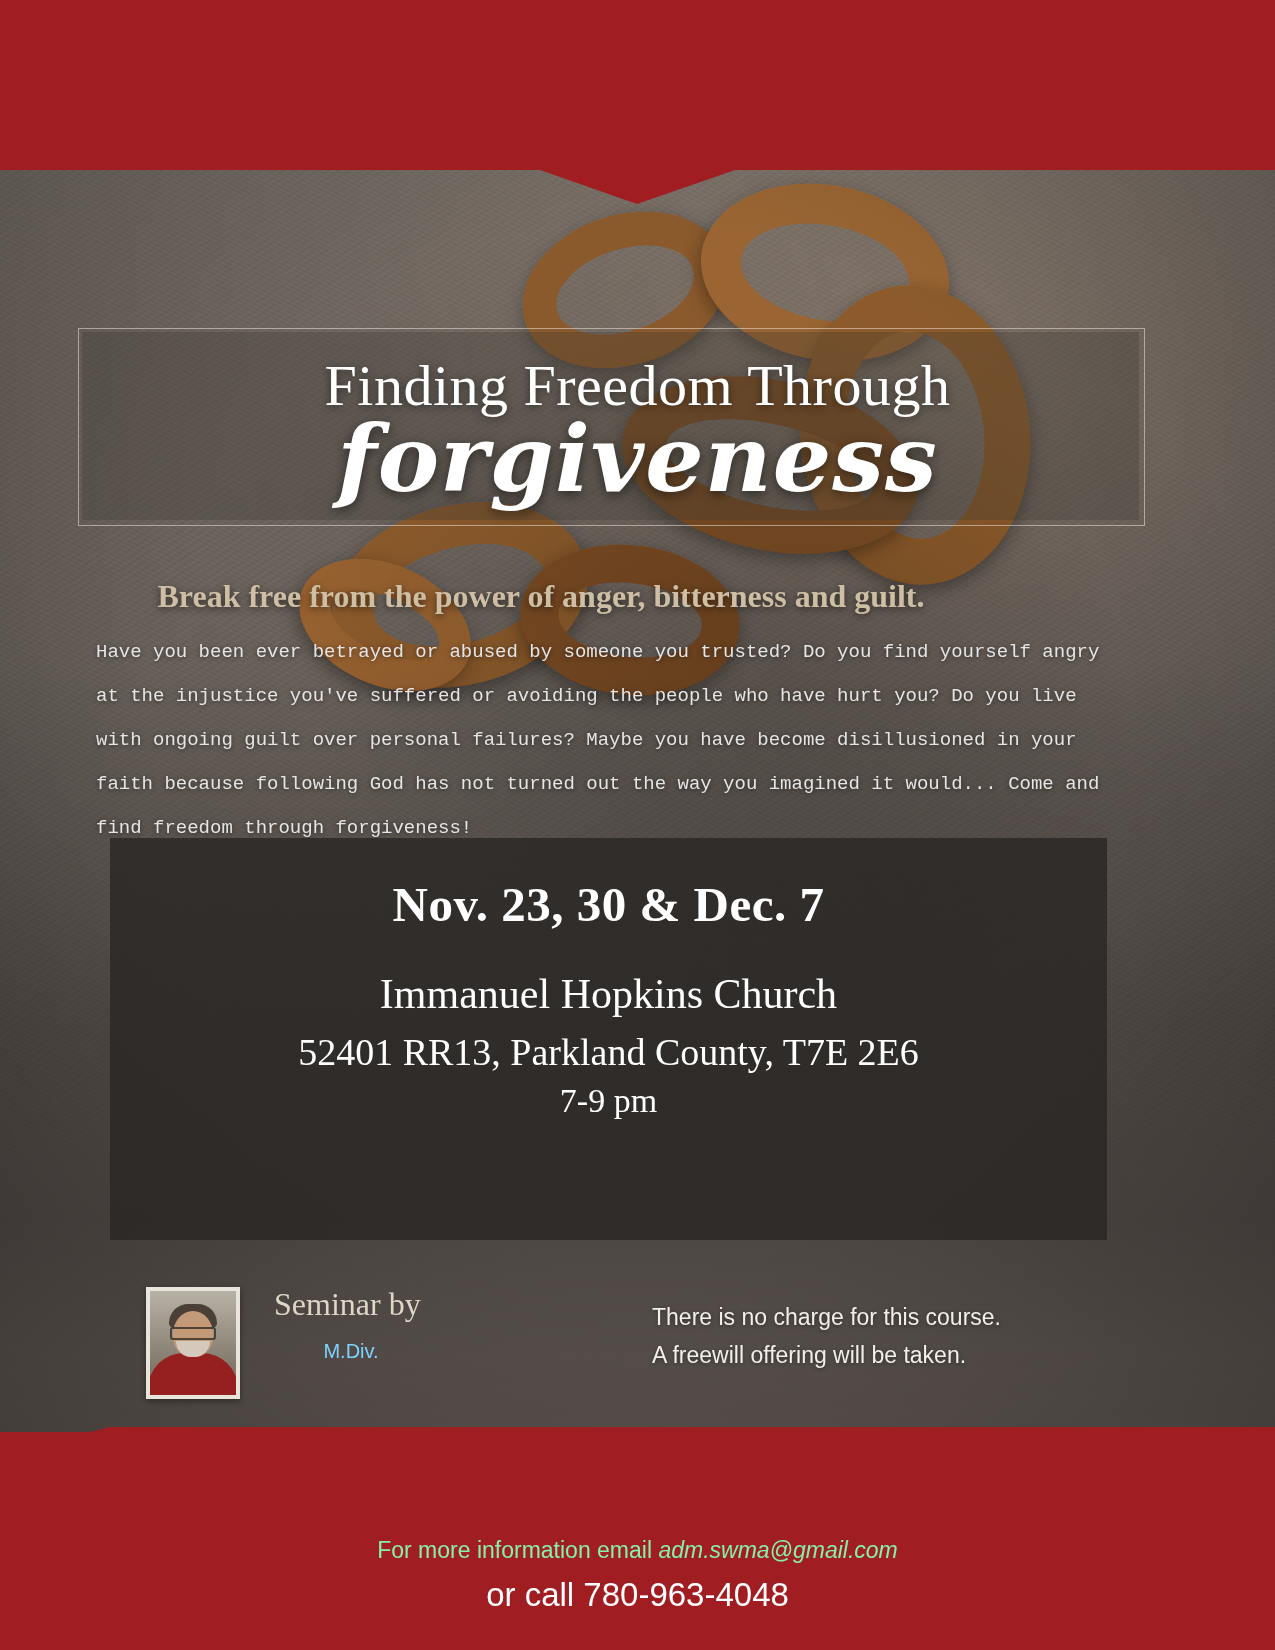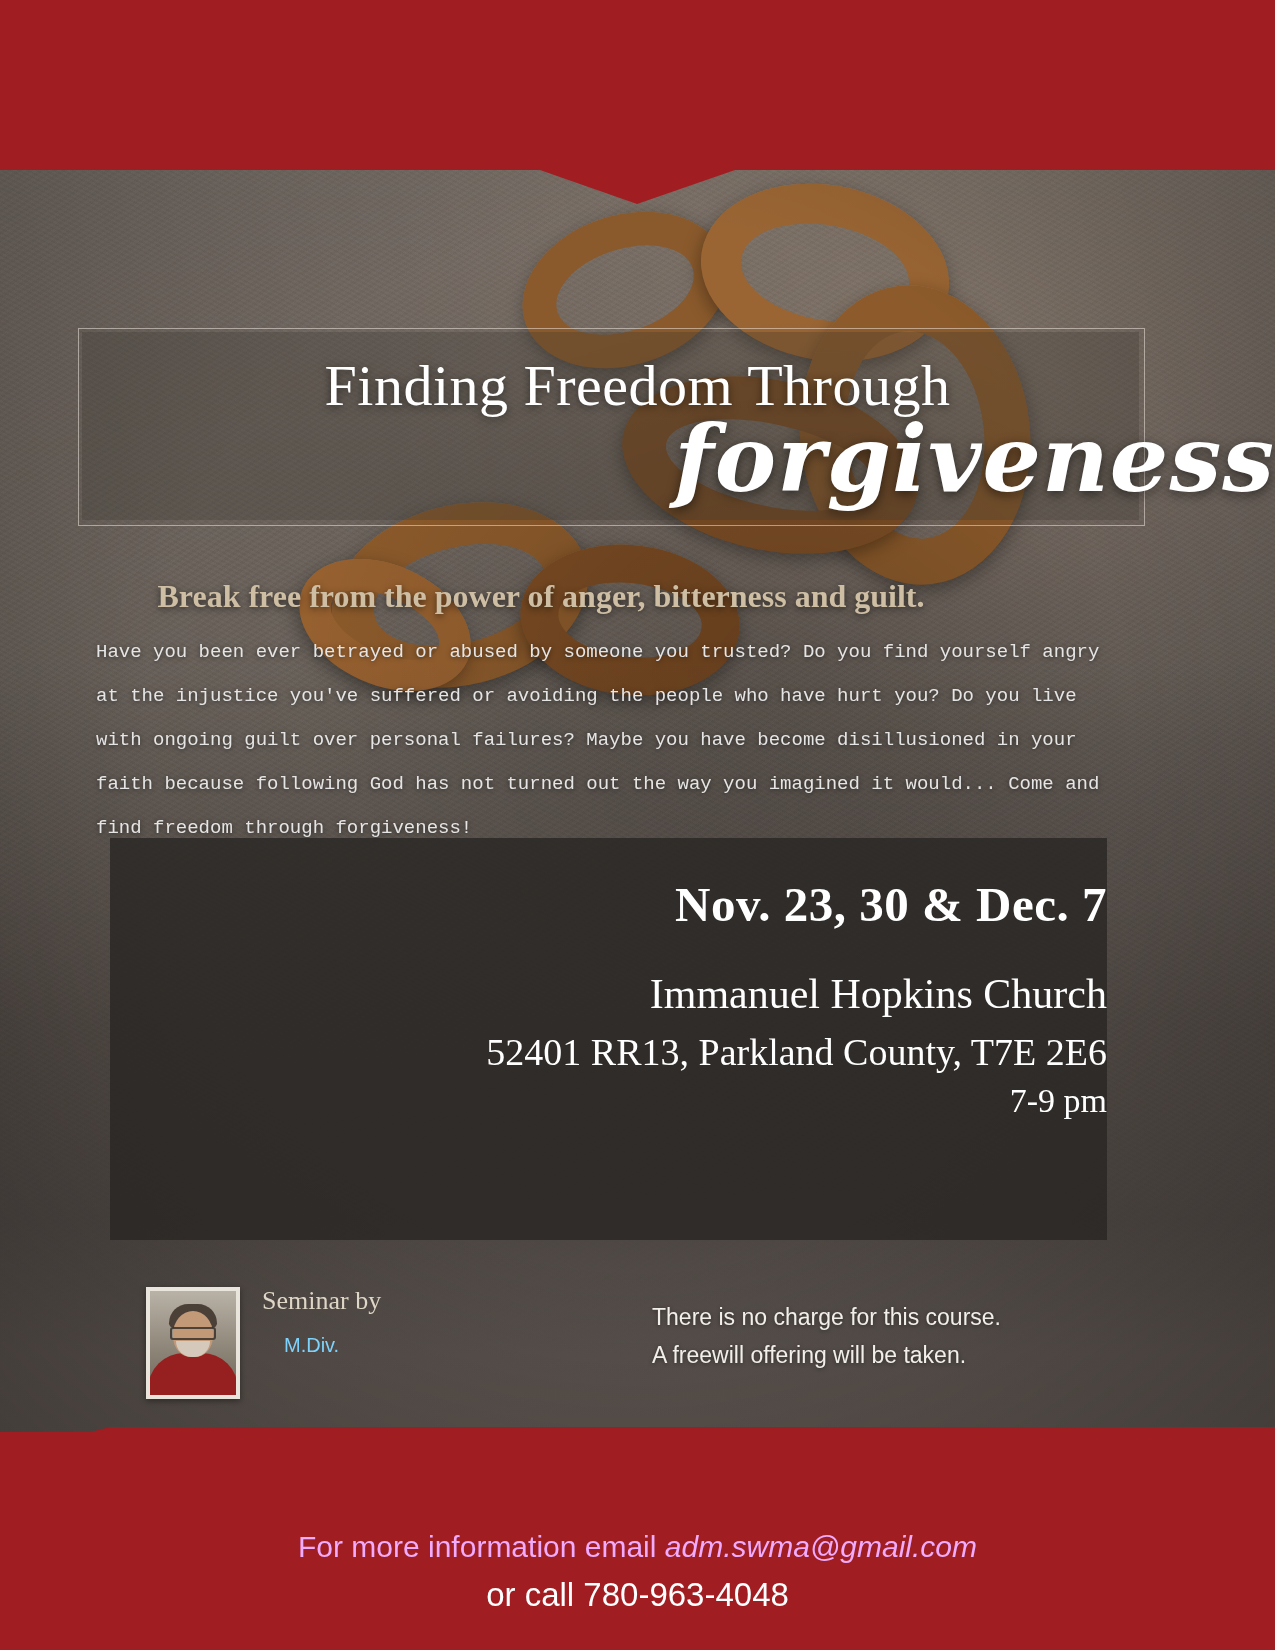--- a/index.html
+++ b/index.html
@@ -212,21 +212,21 @@
     font-size: 58px;
     letter-spacing: 0.5px;
     z-index: 6;
     text-shadow: 0 2px 8px rgba(0,0,0,0.5);
   }
   .title-script {
     position: absolute;
     top: 405px;
     left: 0;
     width: 1275px;
-    text-align: right;
+    text-align: center;
     color: #ffffff;
     font-family: "DejaVu Serif", serif;
     font-style: italic;
     font-weight: bold;
     font-size: 92px;
     letter-spacing: 1px;
     z-index: 7;
     text-shadow: 0 3px 12px rgba(0,0,0,0.55);
   }
 
@@ -259,21 +259,21 @@
 
   
   .details {
     position: absolute;
     left: 110px;
     top: 838px;
     width: 997px;
     height: 402px;
     background: rgba(40,37,35,0.80);
     z-index: 6;
-    text-align: right;
+    text-align: center;
     color: #ffffff;
   }
   .details .dates {
     font-family: "Liberation Serif", serif;
     font-weight: bold;
     font-size: 49px;
     margin-top: 38px;
     letter-spacing: 0.5px;
   }
   .details .venue {
@@ -367,23 +367,24 @@
     bottom: 0;
     transform: translateX(-50%);
     width: 90px;
     height: 42px;
     background: #96201f;
     border-radius: 36px 36px 0 0;
   }
   .speaker-text { color: #ded6c6; }
   .seminar-by {
     font-family: "Liberation Serif", serif;
-    font-size: 26px;
+    font-size: 32px;
     color: #ded6c6;
     line-height: 1.1;
+    margin-left: 12px;
   }
   .speaker-name {
     font-family: "Liberation Serif", serif;
     font-size: 50px;
     color: #ded6c6;
     margin-top: 8px;
     line-height: 1.05;
   }
   .speaker-cred {
     font-family: "Liberation Sans", sans-serif;
@@ -426,23 +427,23 @@
     height: 28px;
     z-index: 5;
     pointer-events: none;
   }
   .footer-text {
     position: absolute;
     left: 0;
     bottom: 86px;
     width: 1275px;
     text-align: center;
-    color: #f0abfc;
+    color: #86efac;
     font-family: "Liberation Sans", sans-serif;
-    font-size: 30px;
+    font-size: 23px;
     z-index: 6;
   }
   .footer-text .email {
     font-style: italic;
   }
   .footer-text2 {
     position: absolute;
     left: 0;
     bottom: 36px;
     width: 1275px;

